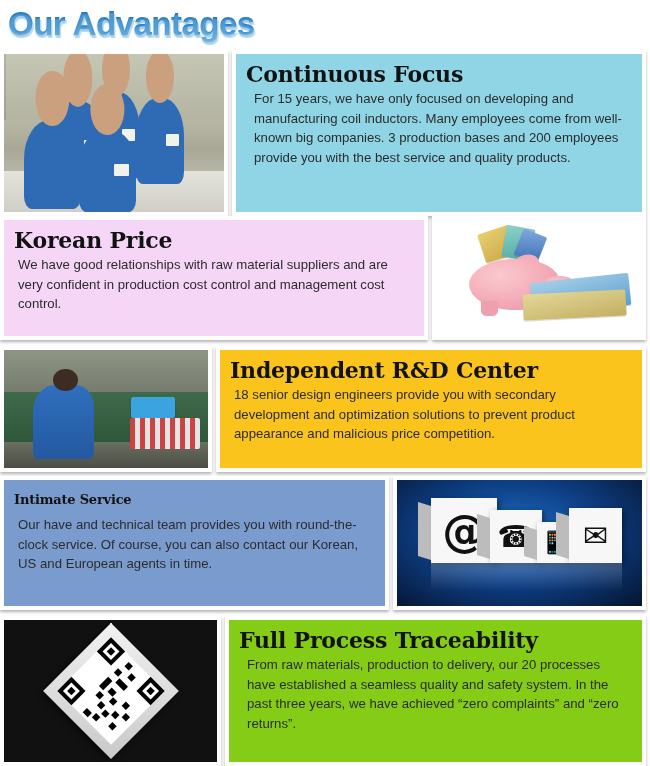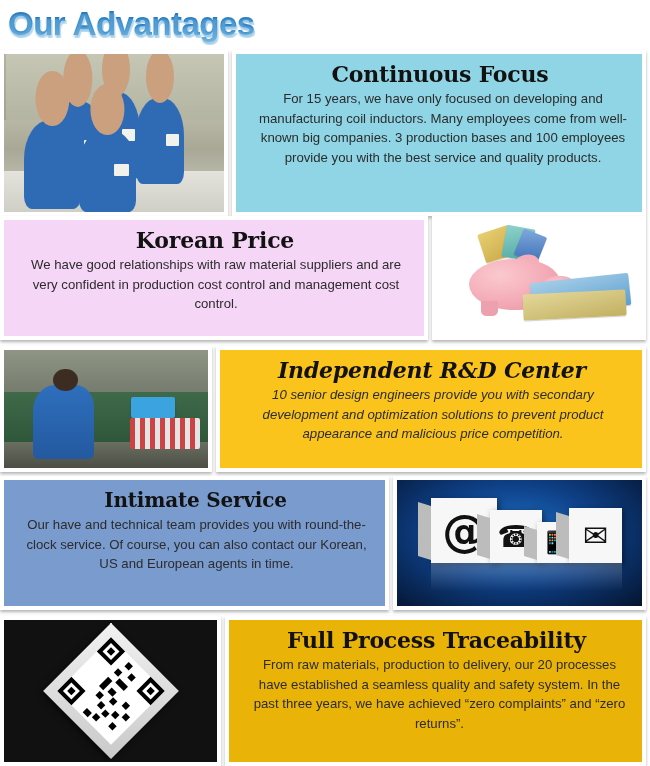--- a/index.html
+++ b/index.html
@@ -64,45 +64,45 @@
   .row-r5 { top: 616px; height: 150px; }
 
   .panel {
     position: relative;
     background: #ffffff;
     border: 4px solid #ffffff;
     box-shadow: 0 2px 3px rgba(0,0,0,0.30);
     overflow: hidden;
   }
 
-  .panel-text { padding: 5px 8px 4px 10px; text-align: center; }
+  .panel-text { padding: 5px 8px 4px 10px; }
   .panel-img  { padding: 0; border: 4px solid #fff; }
 
   
   .w-img-l  { width: 228px; margin-right: 4px; }
   .w-txt-r  { width: 414px; }
   .w-txt-l  { width: 428px; margin-right: 4px; }
   .w-img-r  { width: 214px; }
   .w-img-l2 { width: 212px; margin-right: 4px; }
-  .w-txt-r2 { width: 430px; font-style: italic; }
+  .w-txt-r2 { width: 430px; }
   .w-txt-l2 { width: 389px; margin-right: 4px; }
   .w-img-r2 { width: 253px; }
   .w-img-l3 { width: 221px; margin-right: 4px; }
   .w-txt-r3 { width: 421px; }
 
   .heading {
     font-family: "DejaVu Serif", "Liberation Serif", serif;
     font-weight: bold;
     font-size: 22px;
     line-height: 30px;
     color: #121212;
     letter-spacing: -0.2px;
     white-space: nowrap;
   }
-  .heading.small { font-size: 20px; }
+  .heading.small { font-size: 13px; }
 
   .body-text {
     font-family: "Liberation Sans", sans-serif;
     font-size: 13.2px;
     line-height: 19.5px;
     color: #2c2c2c;
     padding-left: 4px;
     padding-right: 2px;
   }
   .body-text.indent { padding-left: 8px; }
@@ -265,21 +265,21 @@
             <span class="head"></span>
           </div>
         <div class="worker" style="left:34%;top:48%;width:26%;height:52%;">
             <span class="head"></span>
             <span class="badge"></span>
           </div>
       </div>
     </div>
     <div class="panel panel-text w-txt-r" style="background:#8FD5E5;">
       <div class="heading">Continuous Focus</div>
-      <p class="body-text indent">For 15 years, we have only focused on developing and manufacturing coil inductors. Many employees come from well-known big companies. 3 production bases and 100 employees provide you with the best service and quality products.</p>
+      <p class="body-text indent">For 15 years, we have only focused on developing and manufacturing coil inductors. Many employees come from well-known big companies. 3 production bases and 200 employees provide you with the best service and quality products.</p>
     </div>
   </div>
 
   <div class="row row-r2">
     <div class="panel panel-text w-txt-l" style="background:#F6D6F7;">
       <div class="heading">Korean Price</div>
       <p class="body-text">We have good relationships with raw material suppliers and are very confident in production cost control and management cost control.</p>
     </div>
     <div class="panel panel-img w-img-r">
       <div class="photo ph-piggy">
@@ -304,21 +304,21 @@
         <div class="floor"></div>
         <div class="worker2">
             <span class="hd"></span>
           </div>
         <div class="tray"></div>
         <div class="parts"></div>
       </div>
     </div>
     <div class="panel panel-text w-txt-r2" style="background:#FBC41C;">
       <div class="heading">Independent R&amp;D Center</div>
-      <p class="body-text">10 senior design engineers provide you with secondary development and optimization solutions to prevent product appearance and malicious price competition.</p>
+      <p class="body-text">18 senior design engineers provide you with secondary development and optimization solutions to prevent product appearance and malicious price competition.</p>
     </div>
   </div>
 
   <div class="row row-r4">
     <div class="panel panel-text w-txt-l2" style="background:#7A9BCE;">
       <div class="heading small">Intimate Service</div>
       <p class="body-text">Our have and technical team provides you with round-the-clock service. Of course, you can also contact our Korean, US and European agents in time.</p>
     </div>
     <div class="panel panel-img w-img-r2">
       <div class="photo ph-cubes">
@@ -353,19 +353,19 @@
             <span class="qr-cell" style="left:74%;top:46%;width:8%;height:8%;"></span>
             <span class="qr-cell" style="left:84%;top:56%;width:8%;height:8%;"></span>
             <span class="qr-cell" style="left:72%;top:64%;width:8%;height:8%;"></span>
             <span class="qr-cell" style="left:80%;top:78%;width:8%;height:8%;"></span>
             <span class="qr-cell" style="left:56%;top:84%;width:8%;height:8%;"></span>
             <span class="qr-cell" style="left:44%;top:88%;width:8%;height:8%;"></span>
           </div>
         </div>
       </div>
     </div>
-    <div class="panel panel-text w-txt-r3" style="background:#eab308;">
+    <div class="panel panel-text w-txt-r3" style="background:#84cc16;">
       <div class="heading">Full Process Traceability</div>
       <p class="body-text indent">From raw materials, production to delivery, our 20 processes have established a seamless quality and safety system. In the past three years, we have achieved “zero complaints” and “zero returns”.</p>
     </div>
   </div>
 
 </div>
 
 </body></html>

